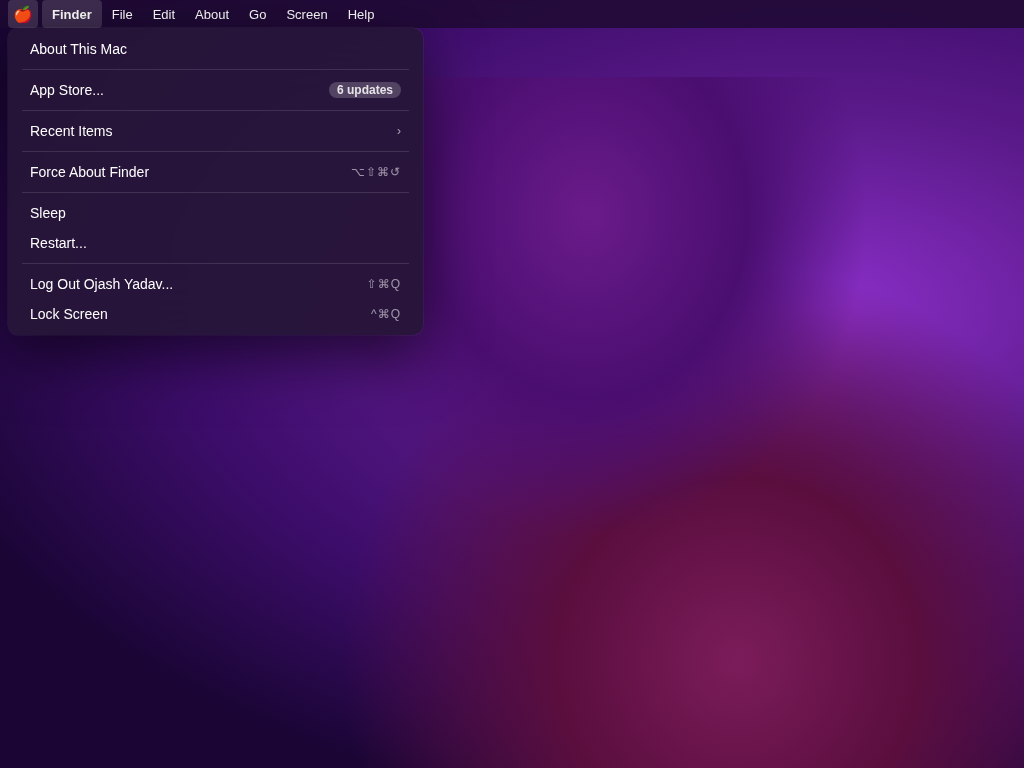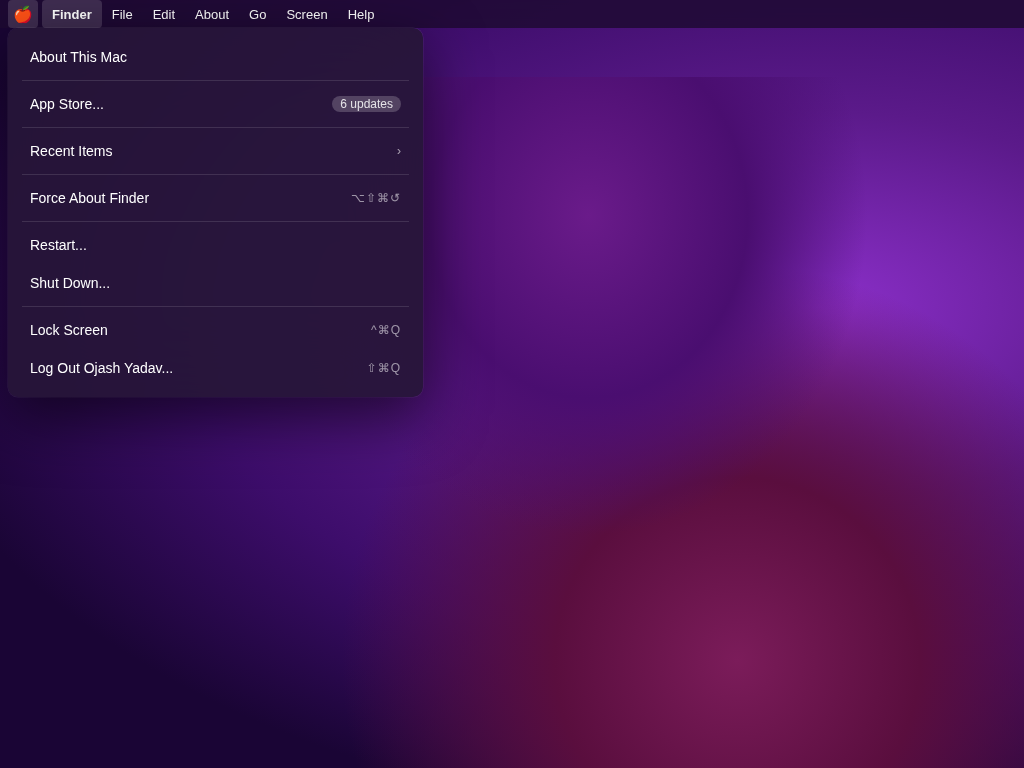--- a/index.html
+++ b/index.html
@@ -97,21 +97,21 @@
 
     .menu-item {
       display: flex;
       align-items: center;
       padding: 0 16px;
       height: 30px;
       font-size: 14px;
       cursor: default;
       position: relative;
       border-radius: 6px;
-      margin: 8px 6px;
+      margin: 0 6px;
     }
 
     .menu-item.highlighted {
       background: #1B6FD4;
       outline: 2px solid #E8453C;
       outline-offset: 1px;
     }
 
     .menu-item .shortcut {
       margin-left: auto;
@@ -120,20 +120,21 @@
       letter-spacing: 1px;
     }
 
     .menu-item .badge {
       margin-left: auto;
       background: rgba(255,255,255,0.2);
       border-radius: 8px;
       padding: 1px 8px;
       font-size: 12px;
       color: rgba(255,255,255,0.85);
+      font-weight: bold;
     }
 
     .menu-item .chevron {
       margin-left: auto;
       color: rgba(255,255,255,0.6);
       font-size: 12px;
     }
 
     .menu-divider {
       height: 1px;
@@ -196,34 +197,34 @@
 
   <div class="menu-divider"></div>
 
   <div class="menu-item">
     <span>Force About Finder</span>
     <span class="shortcut">⌥⇧⌘↺</span>
   </div>
 
   <div class="menu-divider"></div>
 
+  <div class="menu-item">
+    <span>Sleep</span>
+  </div>
 
   <div class="menu-item">
     <span>Restart...</span>
   </div>
 
-  <div class="menu-item">
-    <span>Shut Down...</span>
-  </div>
-
-  <div class="menu-divider"></div>
+
+  <div class="menu-divider"></div>
+
+  <div class="menu-item">
+    <span>Log Out Ojash Yadav...</span>
+    <span class="shortcut">⇧⌘Q</span>
+  </div>
 
   <div class="menu-item">
     <span>Lock Screen</span>
     <span class="shortcut">^⌘Q</span>
   </div>
 
-  <div class="menu-item">
-    <span>Log Out Ojash Yadav...</span>
-    <span class="shortcut">⇧⌘Q</span>
-  </div>
-
 </div>
 
 </body></html>

